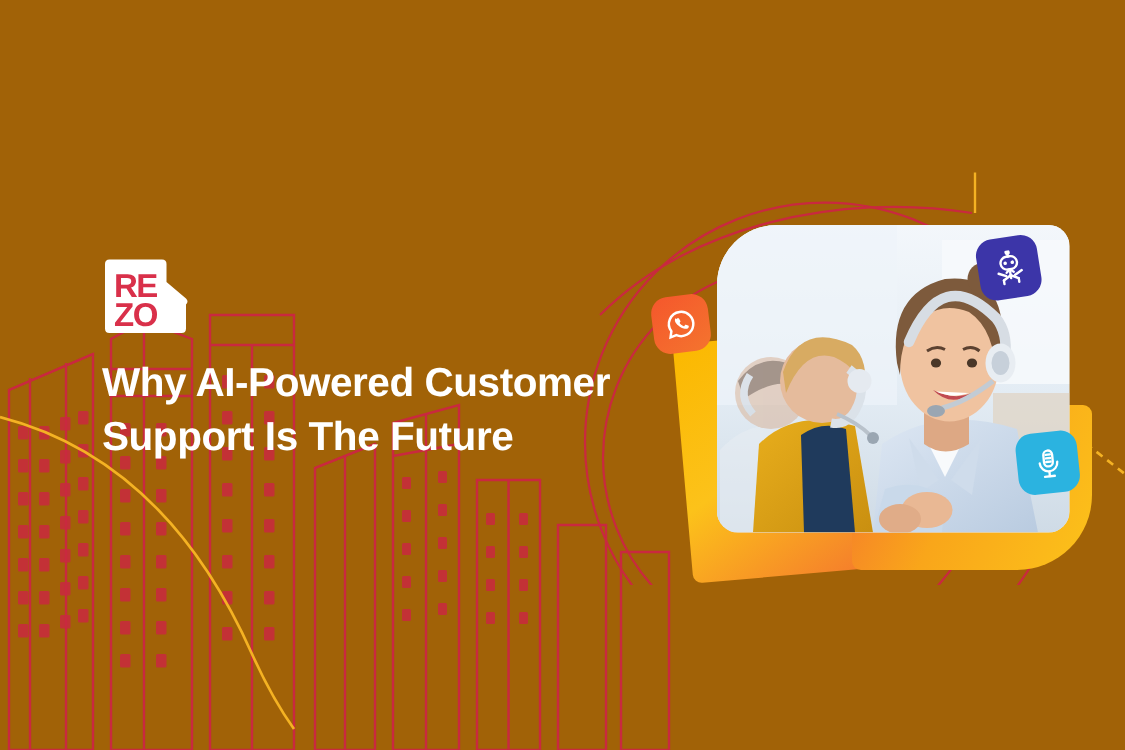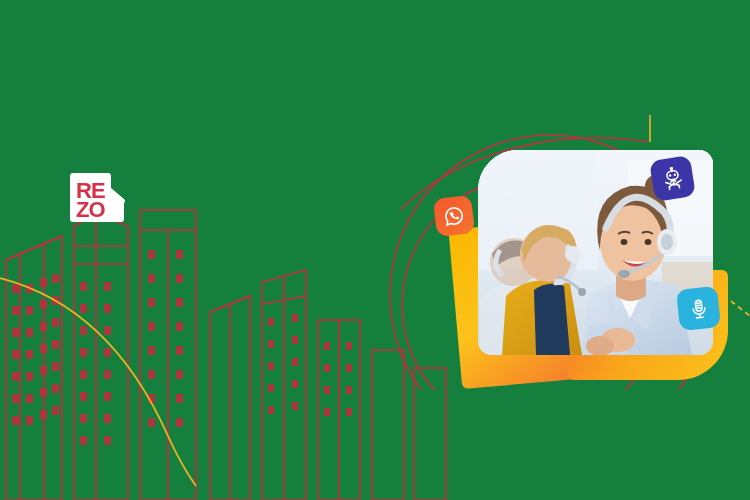--- a/index.html
+++ b/index.html
@@ -8,21 +8,21 @@
     width: 750px;
     height: 500px;
     overflow: hidden;
     font-family: "Liberation Sans", sans-serif;
   }
 
   #banner {
     position: relative;
     width: 750px;
     height: 500px;
-    background: #15803d;
+    background: #a16207;
     overflow: hidden;
   }
 
   
   .bg-layer {
     position: absolute;
     inset: 0;
     pointer-events: none;
   }
 
@@ -283,20 +283,22 @@
                  L56 47 Q56 50 53 50 L5 50 Q2 50 2 47 Z" fill="#ffffff"></path>
 
         <text x="8" y="26" font-family="'Liberation Sans', sans-serif" font-size="22" font-weight="bold" fill="#d9304a" letter-spacing="-1">RE</text>
 
         <text x="8" y="45" font-family="'Liberation Sans', sans-serif" font-size="22" font-weight="bold" fill="#d9304a" letter-spacing="-1">ZO</text>
 
         <text x="44" y="45" font-family="'Liberation Sans', sans-serif" font-size="8" font-weight="bold" fill="#ffffff">.AI</text>
       </svg>
     </div>
 
+    <h1 id="headline">Why AI-Powered Customer
+Support Is The Future</h1>
   </div>
 
   <div id="visual">
 
     <div id="blob"></div>
     <div id="blob-2"></div>
 
     <div id="photo-card">
       <svg viewBox="0 0 235 205" preserveAspectRatio="xMidYMid slice">
         <defs>

